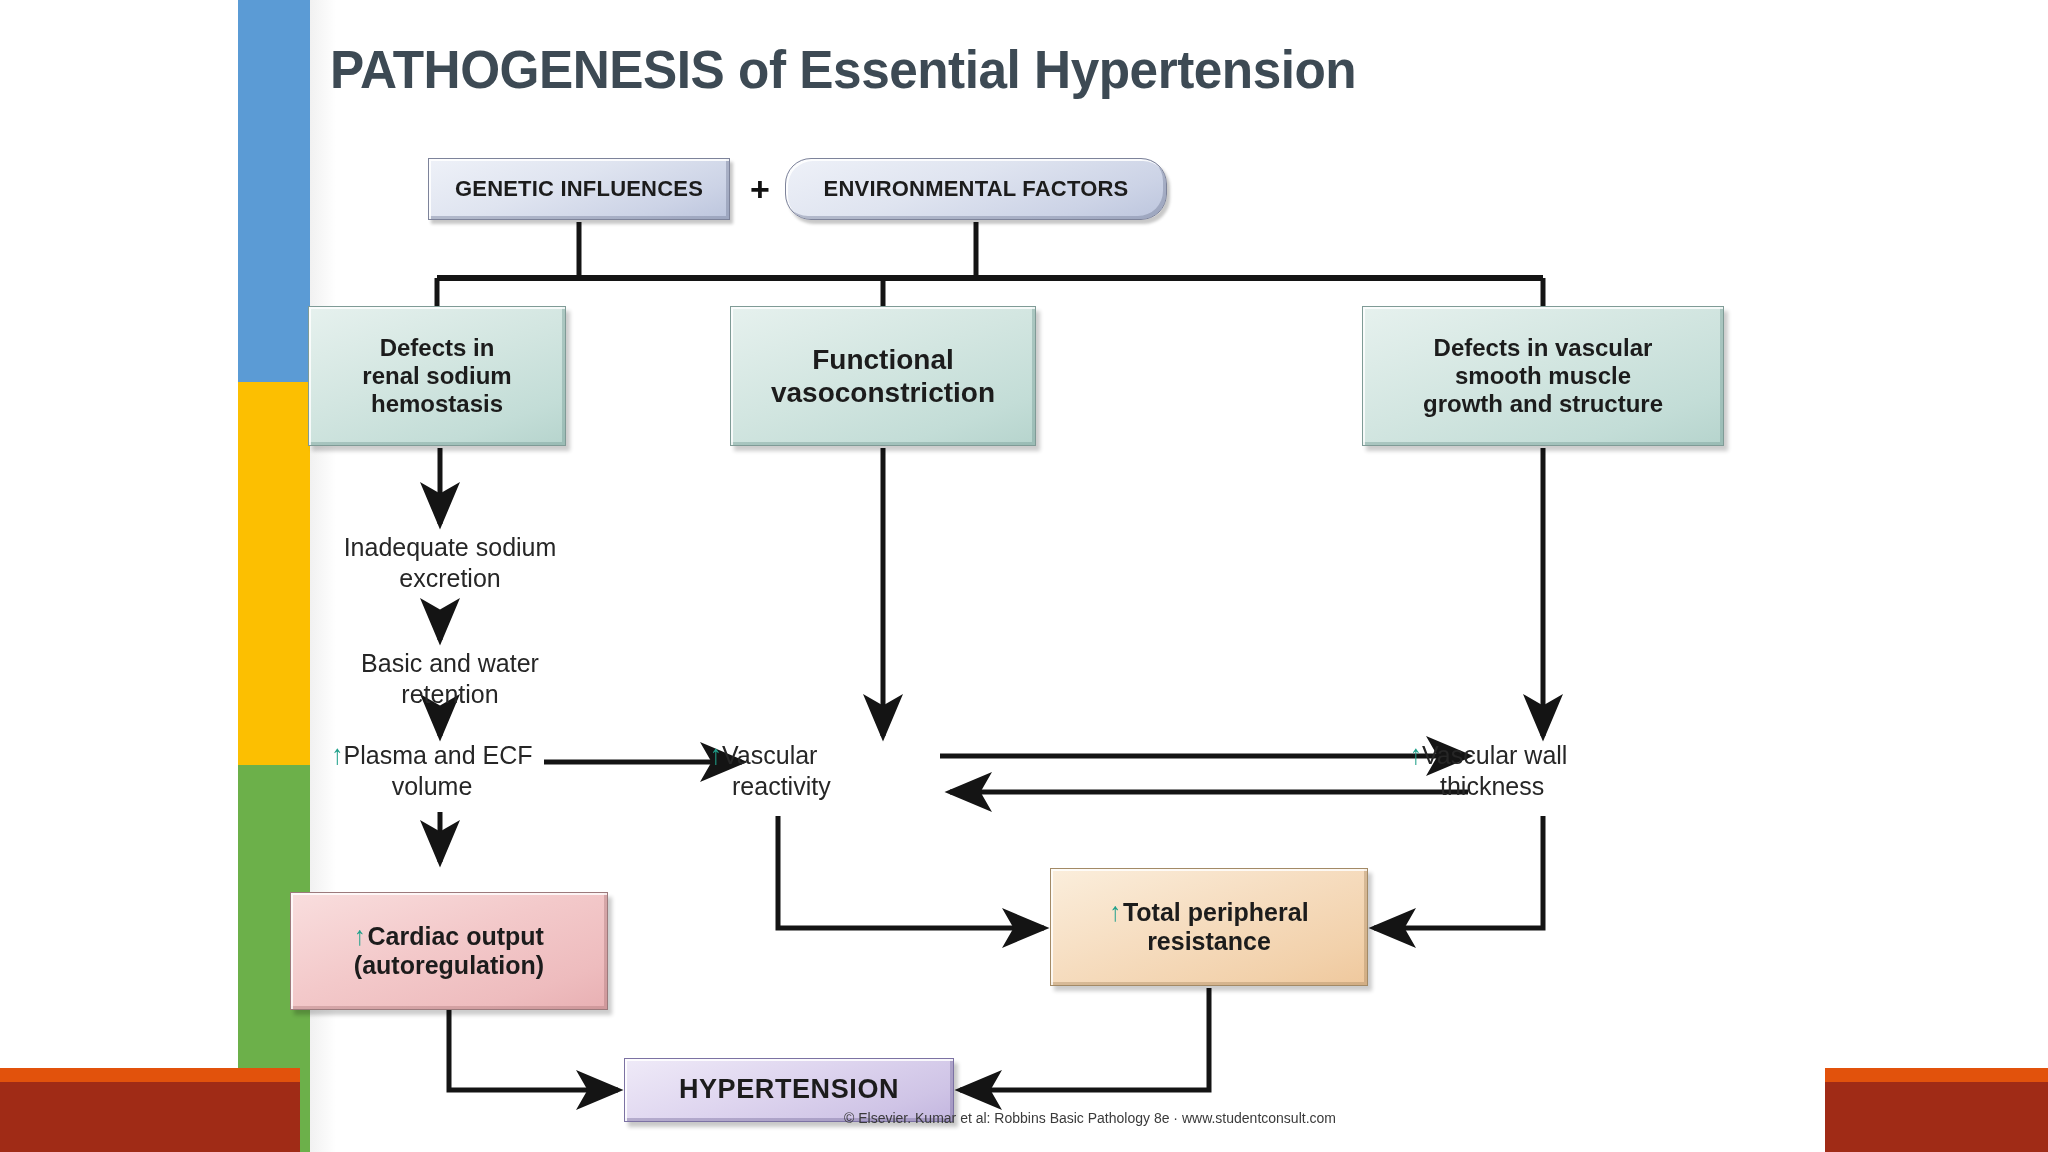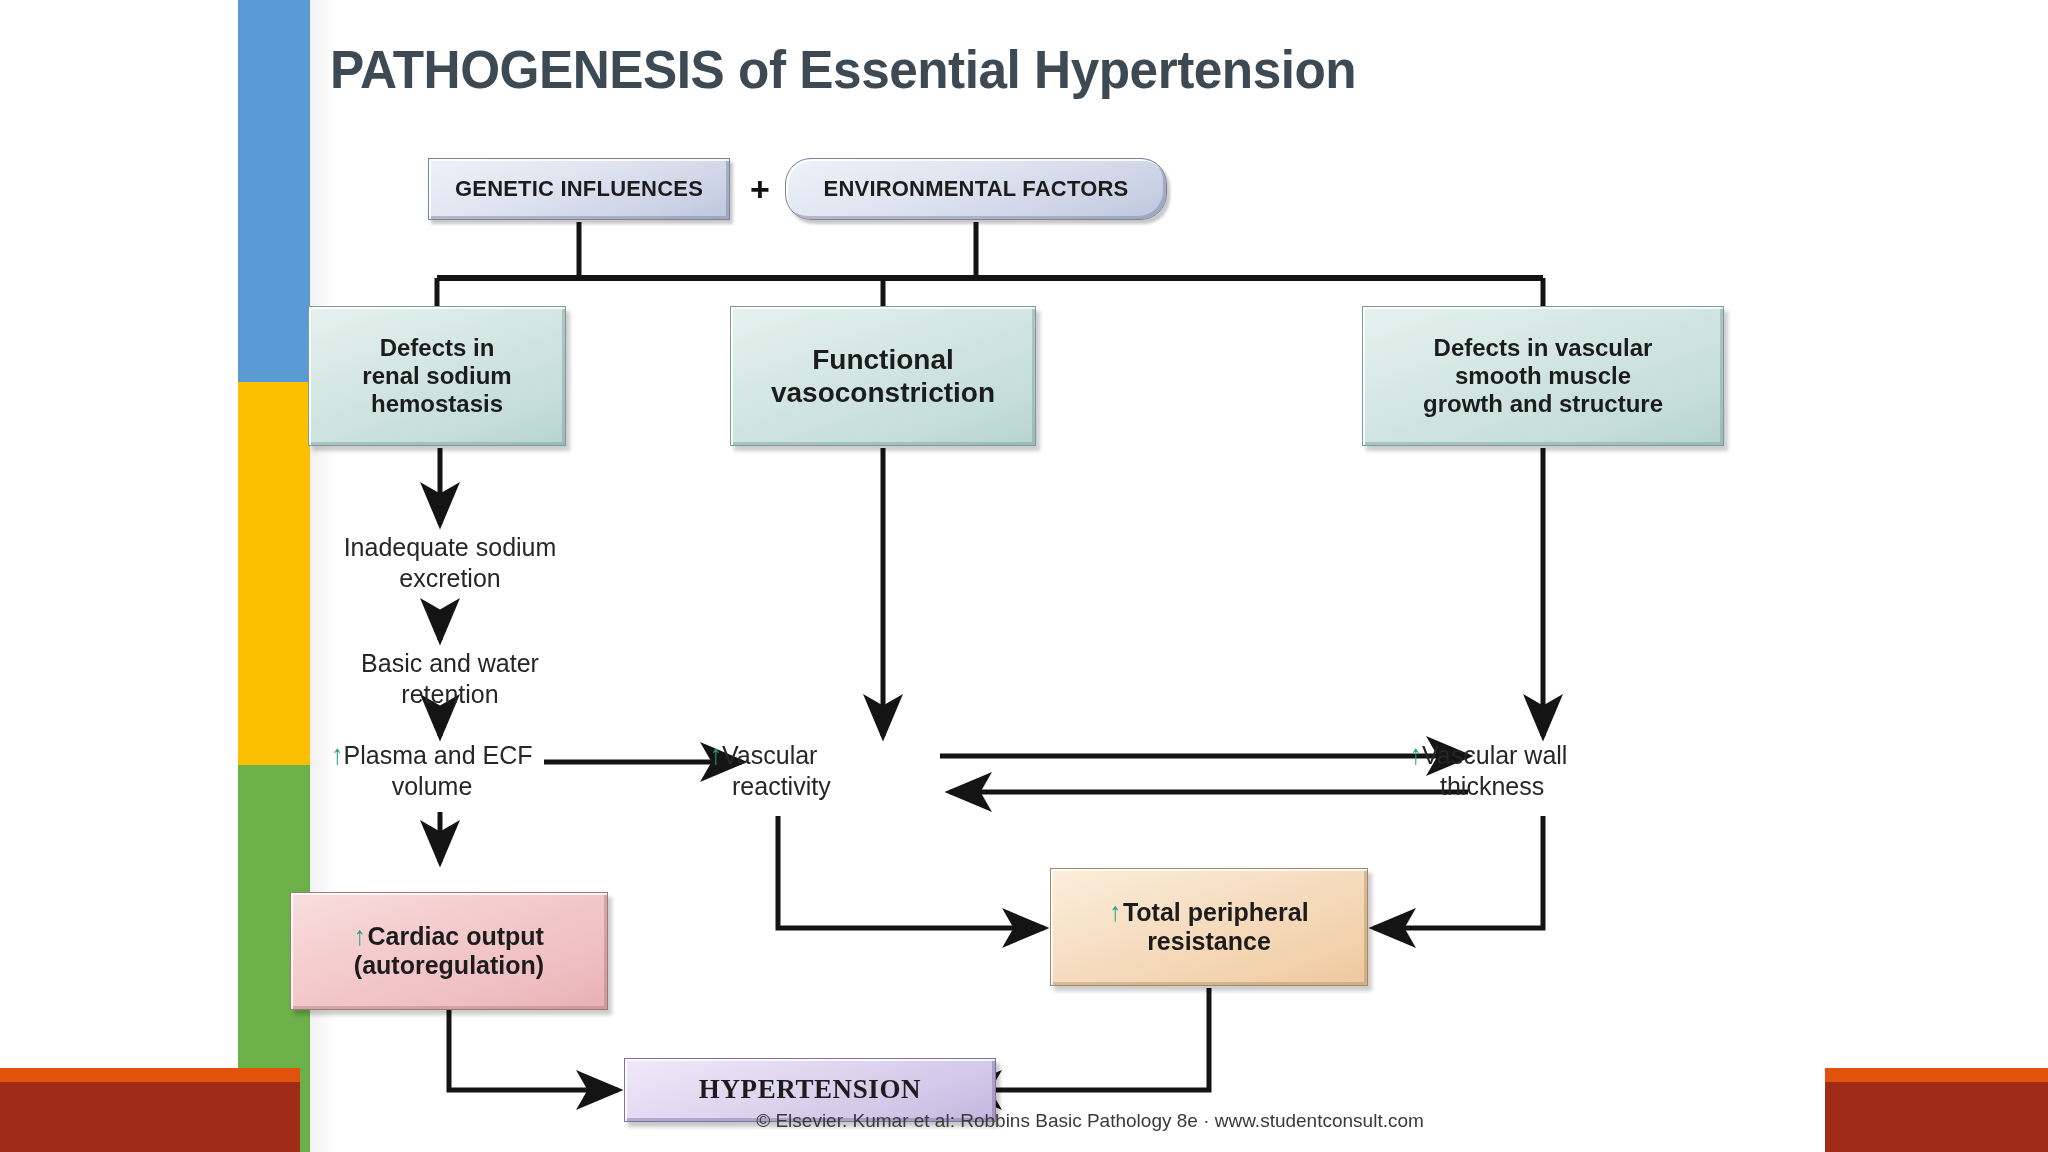--- a/index.html
+++ b/index.html
@@ -76,39 +76,39 @@
         font-size:34px;font-weight:bold;color:#111;}
 
   
   #n-renal  {left:-22px;top:166px;width:258px;height:140px;font-size:24px;}
   #n-vaso   {left:400px;top:166px;width:306px;height:140px;font-size:28px;}
   #n-smooth {left:1032px;top:166px;width:362px;height:140px;font-size:24px;}
 
   
   #n-cardiac{left:-40px;top:728px;width:318px;height:118px;font-size:25px;margin-top:24px;}
   #n-tpr    {left:720px;top:728px;width:318px;height:118px;font-size:25px;}
-  #n-htn    {left:294px;top:918px;width:372px;height:64px;font-size:27px;letter-spacing:.6px;font-family:Liberation Serif, serif;}
+  #n-htn    {left:294px;top:918px;width:330px;height:64px;font-size:27px;letter-spacing:.6px;}
 
   
   .tlabel{position:absolute;text-align:center;font-size:25px;color:#262626;
           line-height:1.22;font-weight:normal;}
   #t-inadequate{left:-30px;top:392px;width:300px;}
   #t-salt      {left:-30px;top:508px;width:300px;}
   #t-plasma    {left:-48px;top:600px;width:300px;}
   #t-natri     {left:222px;top:560px;width:240px;text-align:left;}
   #t-vreact    {left:380px;top:600px;width:250px;text-align:left;}
   #t-vwall     {left:1080px;top:600px;width:280px;text-align:left;}
 
   .up{color:#1fa08a;font-weight:bold;font-size:24px;display:inline-block;
       transform:translateY(-1px) scaleY(1.15);}
   .node .up{font-size:23px;margin-right:2px;}
 
   
   #credit{position:absolute;left:260px;top:970px;width:1000px;text-align:center;
-          font-size:19px;color:#3a3a3a;font-family:"Liberation Sans","DejaVu Sans",sans-serif;}
+          font-size:14px;color:#3a3a3a;font-family:"Liberation Sans","DejaVu Sans",sans-serif;}
 </style>
 </head>
 <body>
 
 <div id="stage">
 
   <div class="band" id="band-blue"></div>
   <div class="band" id="band-yellow"></div>
   <div class="band" id="band-green"></div>
   <div class="band" id="band-fade"></div>

